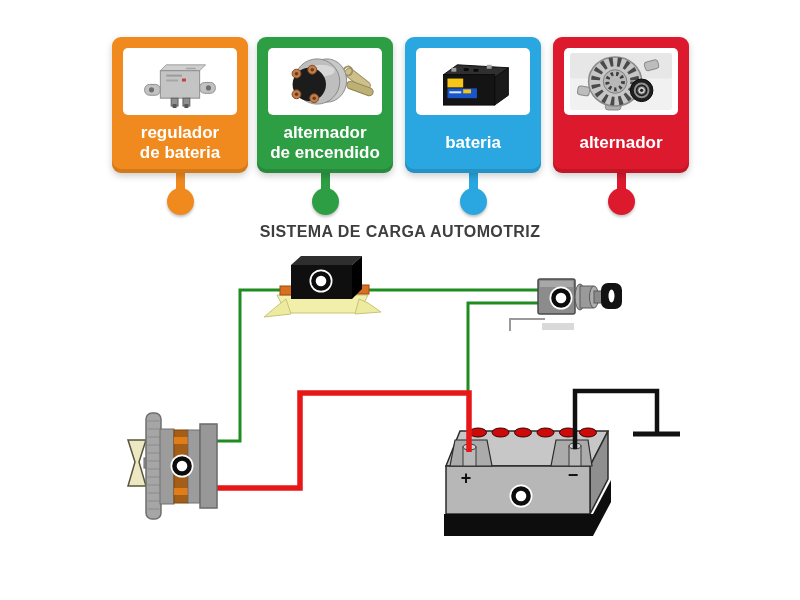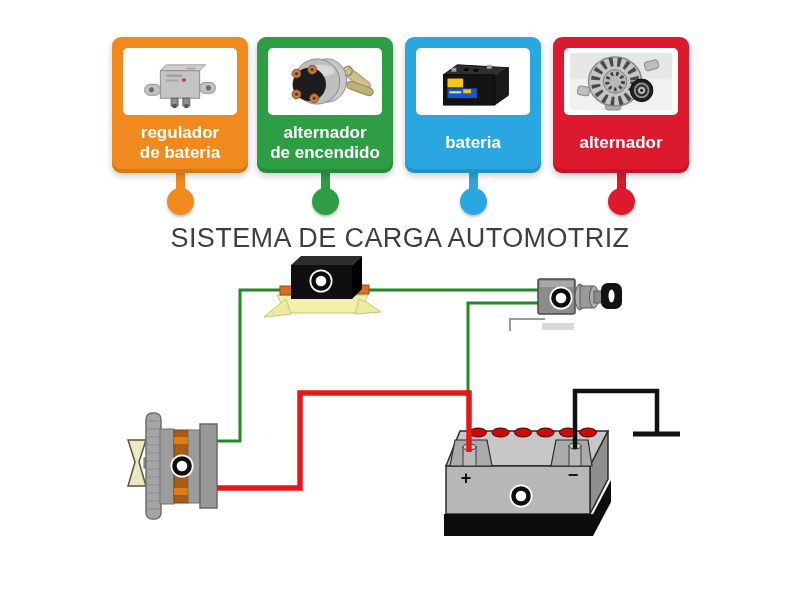--- a/index.html
+++ b/index.html
@@ -1,20 +1,20 @@
 <!DOCTYPE html>
 <html style="--orange: #F18A1E; --green: #2E9E45; --blue: #2AA7E0; --red: #DD1A2D; --title_text: #3E3E3E; --wire_green: #1E8C1E; --wire_red: #E81717; --wire_black: #111111;"><head>
 <meta charset="utf-8">
 <style>
   html,body{margin:0;padding:0;background:#fff;}
   .stage{position:relative;width:800px;height:600px;background:#ffffff;overflow:hidden;
          font-family:"Liberation Sans",sans-serif;}
   .diagram{position:absolute;left:0;top:0;}
   .title{position:absolute;left:0;right:0;top:223px;text-align:center;
-         font-size:27px;font-weight:normal;letter-spacing:.4px;color:var(--title_text,#3E3E3E);}
+         font-size:16px;font-weight:bold;letter-spacing:.4px;color:var(--title_text,#3E3E3E);}
   .card{position:absolute;top:37px;width:136px;height:136px;border-radius:9px;
         box-shadow:0 3px 7px rgba(0,0,0,.20), inset 0 -4px 0 rgba(0,0,0,.12);}
   .photo{position:absolute;left:11px;top:11px;width:114px;height:67px;background:#fff;
          border-radius:5px;overflow:hidden;display:flex;align-items:center;justify-content:center;}
   .photo svg{width:110px;height:65px;}
   .clabel{position:absolute;left:3px;right:3px;top:80px;height:52px;display:flex;align-items:center;
           justify-content:center;text-align:center;color:#fff;font-size:17px;font-weight:bold;
           line-height:1.16;white-space:pre-line;}
   .stem{position:absolute;top:165px;width:9px;height:28px;}
   .dot{position:absolute;top:188px;width:27px;height:27px;border-radius:50%;

